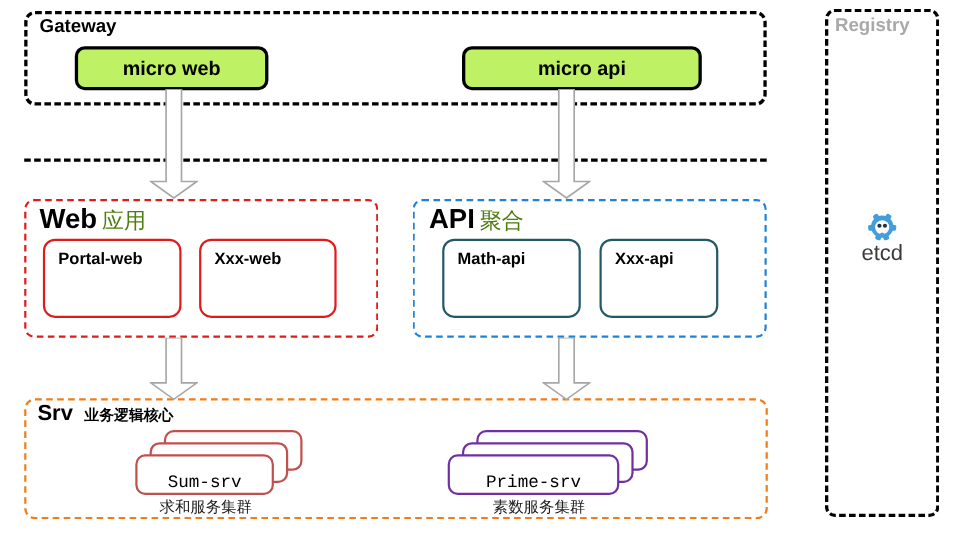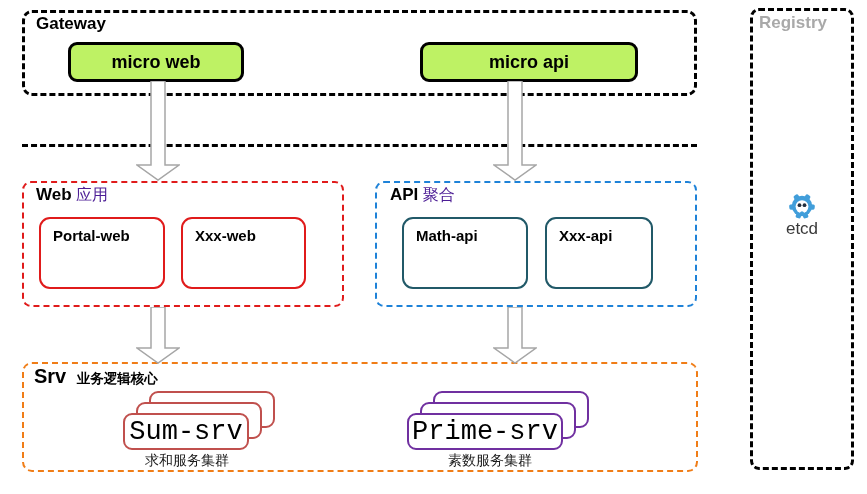--- a/index.html
+++ b/index.html
@@ -28,22 +28,22 @@
     position:absolute; left:22px; top:144px; width:675px; height:0;
     border-top:3px dashed #000; z-index:1;
   }
   
   .layer-box { position:absolute; top:181px; height:126px; border-radius:9px; background:#fff; }
   .layer-box.web { left:22px;  width:322px; border:2.5px dashed #e01b1b; }
   .layer-box.api { left:375px; width:322px; border:2.5px dashed #1e82d8; }
   .layer-title { position:absolute; top:185px; z-index:2; white-space:nowrap; }
   .layer-title.web { left:36px; }
   .layer-title.api { left:390px; }
-  .layer-title .en { font-size:17px; font-weight:bold; color:#000; }
-  .layer-title .zh { font-size:16px; font-weight:normal; color:#4c1d95; font-family:"Liberation Serif", serif; }
+  .layer-title .en { font-size:25px; font-weight:bold; color:#000; }
+  .layer-title .zh { font-size:20px; font-weight:normal; color:#4d7c0f; font-family:"Liberation Serif", serif; }
   .svc-box {
     position:absolute; top:217px; height:72px; border-radius:11px; background:#fff;
     padding:8px 0 0 12px; font-size:15px; font-weight:bold; color:#000; z-index:2;
   }
   .svc-box.red  { border:2.5px solid #e01b1b; }
   .svc-box.teal { border:2.5px solid #215968; }
   .svc-box.p1 { left:39px;  width:126px; }
   .svc-box.p2 { left:181px; width:125px; }
   .svc-box.p3 { left:402px; width:126px; }
   .svc-box.p4 { left:545px; width:108px; }
@@ -56,41 +56,41 @@
   .srv-title .en { font-size:20px; font-weight:bold; color:#000; }
   .srv-title .zh { font-size:13.5px; font-weight:bold; color:#000; margin-left:6px; }
   .cluster { position:absolute; z-index:2; }
   .cluster.sum   { left:123px; top:391px; width:152px; height:59px; }
   .cluster.prime { left:407px; top:391px; width:182px; height:64px; }
   .stackcard { position:absolute; height:37px; border-radius:9px; background:#fff; }
   .cluster.sum .stackcard   { width:126px; border:2.5px solid #c0504d; }
   .cluster.prime .stackcard { width:156px; border:2.5px solid #7030a0; }
   .stackcard.back  { left:26px; top:0; }
   .stackcard.mid   { left:13px; top:11px; }
-  .stackcard.front { left:0; top:22px; display:flex; align-items:center; justify-content:center;
-    font-family:"Liberation Mono", "DejaVu Sans Mono", monospace; font-size:27px; color:#000; }
+  .stackcard.front { left:0; top:22px; display:flex; align-items:flex-end; justify-content:center;
+    font-family:"Liberation Mono", "DejaVu Sans Mono", monospace; font-size:16px; color:#000; }
   .cluster-caption {
     position:absolute; top:452px; width:150px; text-align:center; font-size:14px; color:#1a1a1a;
     font-family:"Liberation Serif", serif; z-index:2;
   }
   .cluster-caption.sum   { left:112px; }
   .cluster-caption.prime { left:415px; }
   
   .registry-box {
     position:absolute; left:750px; top:8px; width:104px; height:462px;
     border:3px dashed #000; border-radius:9px;
   }
   .registry-label {
     position:absolute; left:759px; top:13px; font-size:17px; font-weight:bold; color:#a9a9a9;
   }
   .etcd-block {
     position:absolute; left:750px; top:191px; width:104px;
     display:flex; flex-direction:column; align-items:center; z-index:2;
   }
-  .etcd-label { font-size:17px; color:#3a3a3a; margin-top:-2px; }
+  .etcd-label { font-size:20px; color:#3a3a3a; margin-top:-2px; }
   
   .arrow { position:absolute; z-index:3; }
 </style>
 </head>
 <body>
 
 <div id="stage">
 
   <div class="gateway-box"></div>
   <div class="gateway-label">Gateway</div>

